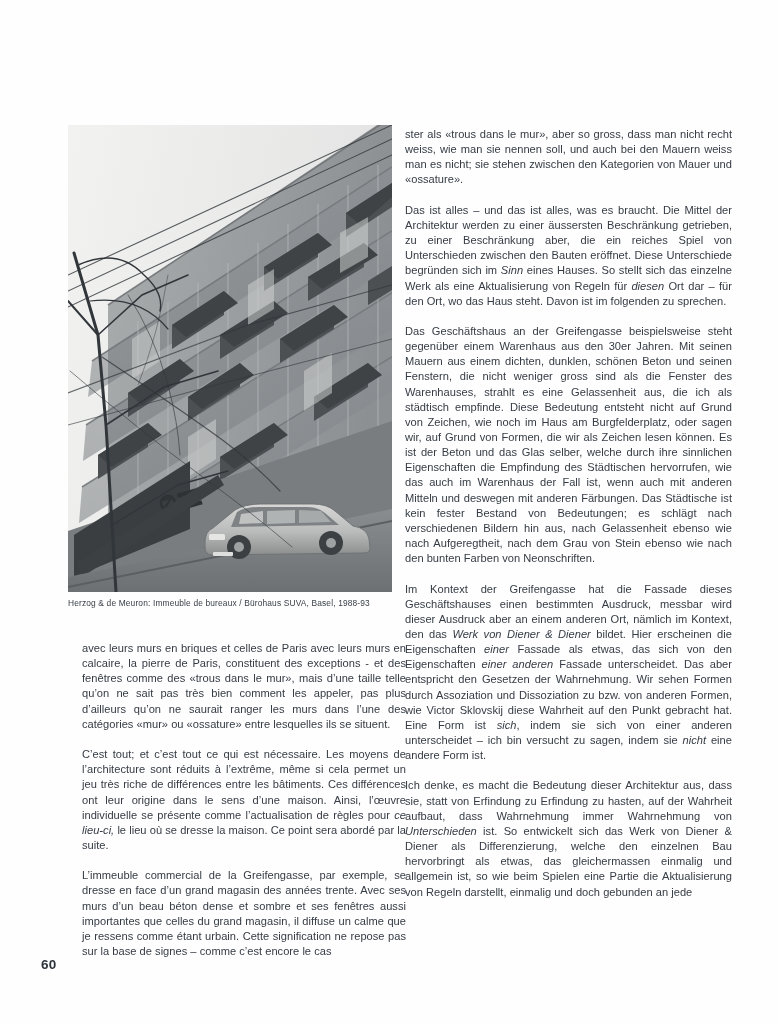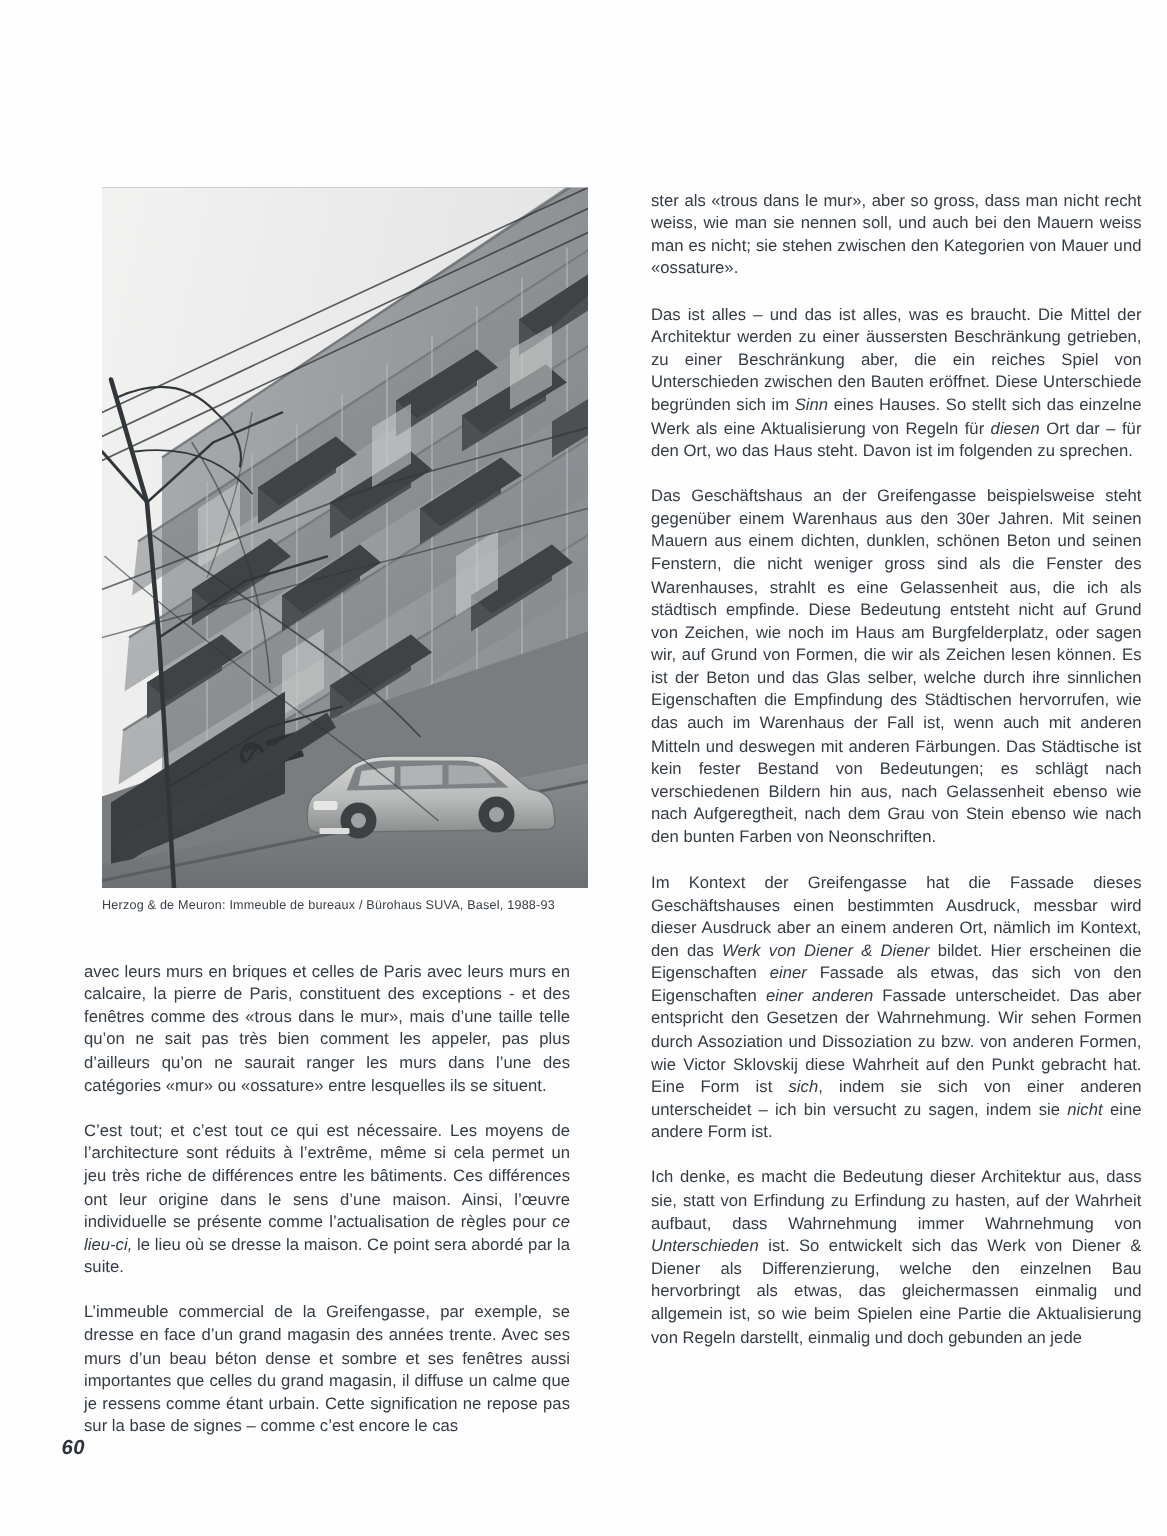--- a/index.html
+++ b/index.html
@@ -54,46 +54,44 @@
   .col {
     position: absolute;
     font-size: 11.1px;
     line-height: 15.15px;
     text-align: justify;
     text-justify: inter-word;
     color: #343b44;
     letter-spacing: 0.02px;
   }
   .col.left {
-    left: 56px;
+    left: 82px;
     top: 641px;
     width: 324px;
   }
   .col.right {
     left: 405px;
     top: 127px;
     width: 327px;
-    margin-left: 29px;
   }
   .col p {
     margin: 0 0 15.1px 0;
     hyphens: manual;
   }
   .col p:last-child { margin-bottom: 0; }
   .col em { }
 
   .folio {
     position: absolute;
     left: 41px;
     top: 957px;
     font-size: 13.5px;
     font-weight: bold;
     color: #2c333c;
     letter-spacing: 0.3px;
-    font-style: italic;
   }
 </style>
 </head>
 <body>
 
 <div class="page">
 
   <div class="figure">
     <div class="photo">
       <svg viewBox="0 0 324 467" preserveAspectRatio="none" xmlns="http://www.w3.org/2000/svg">

